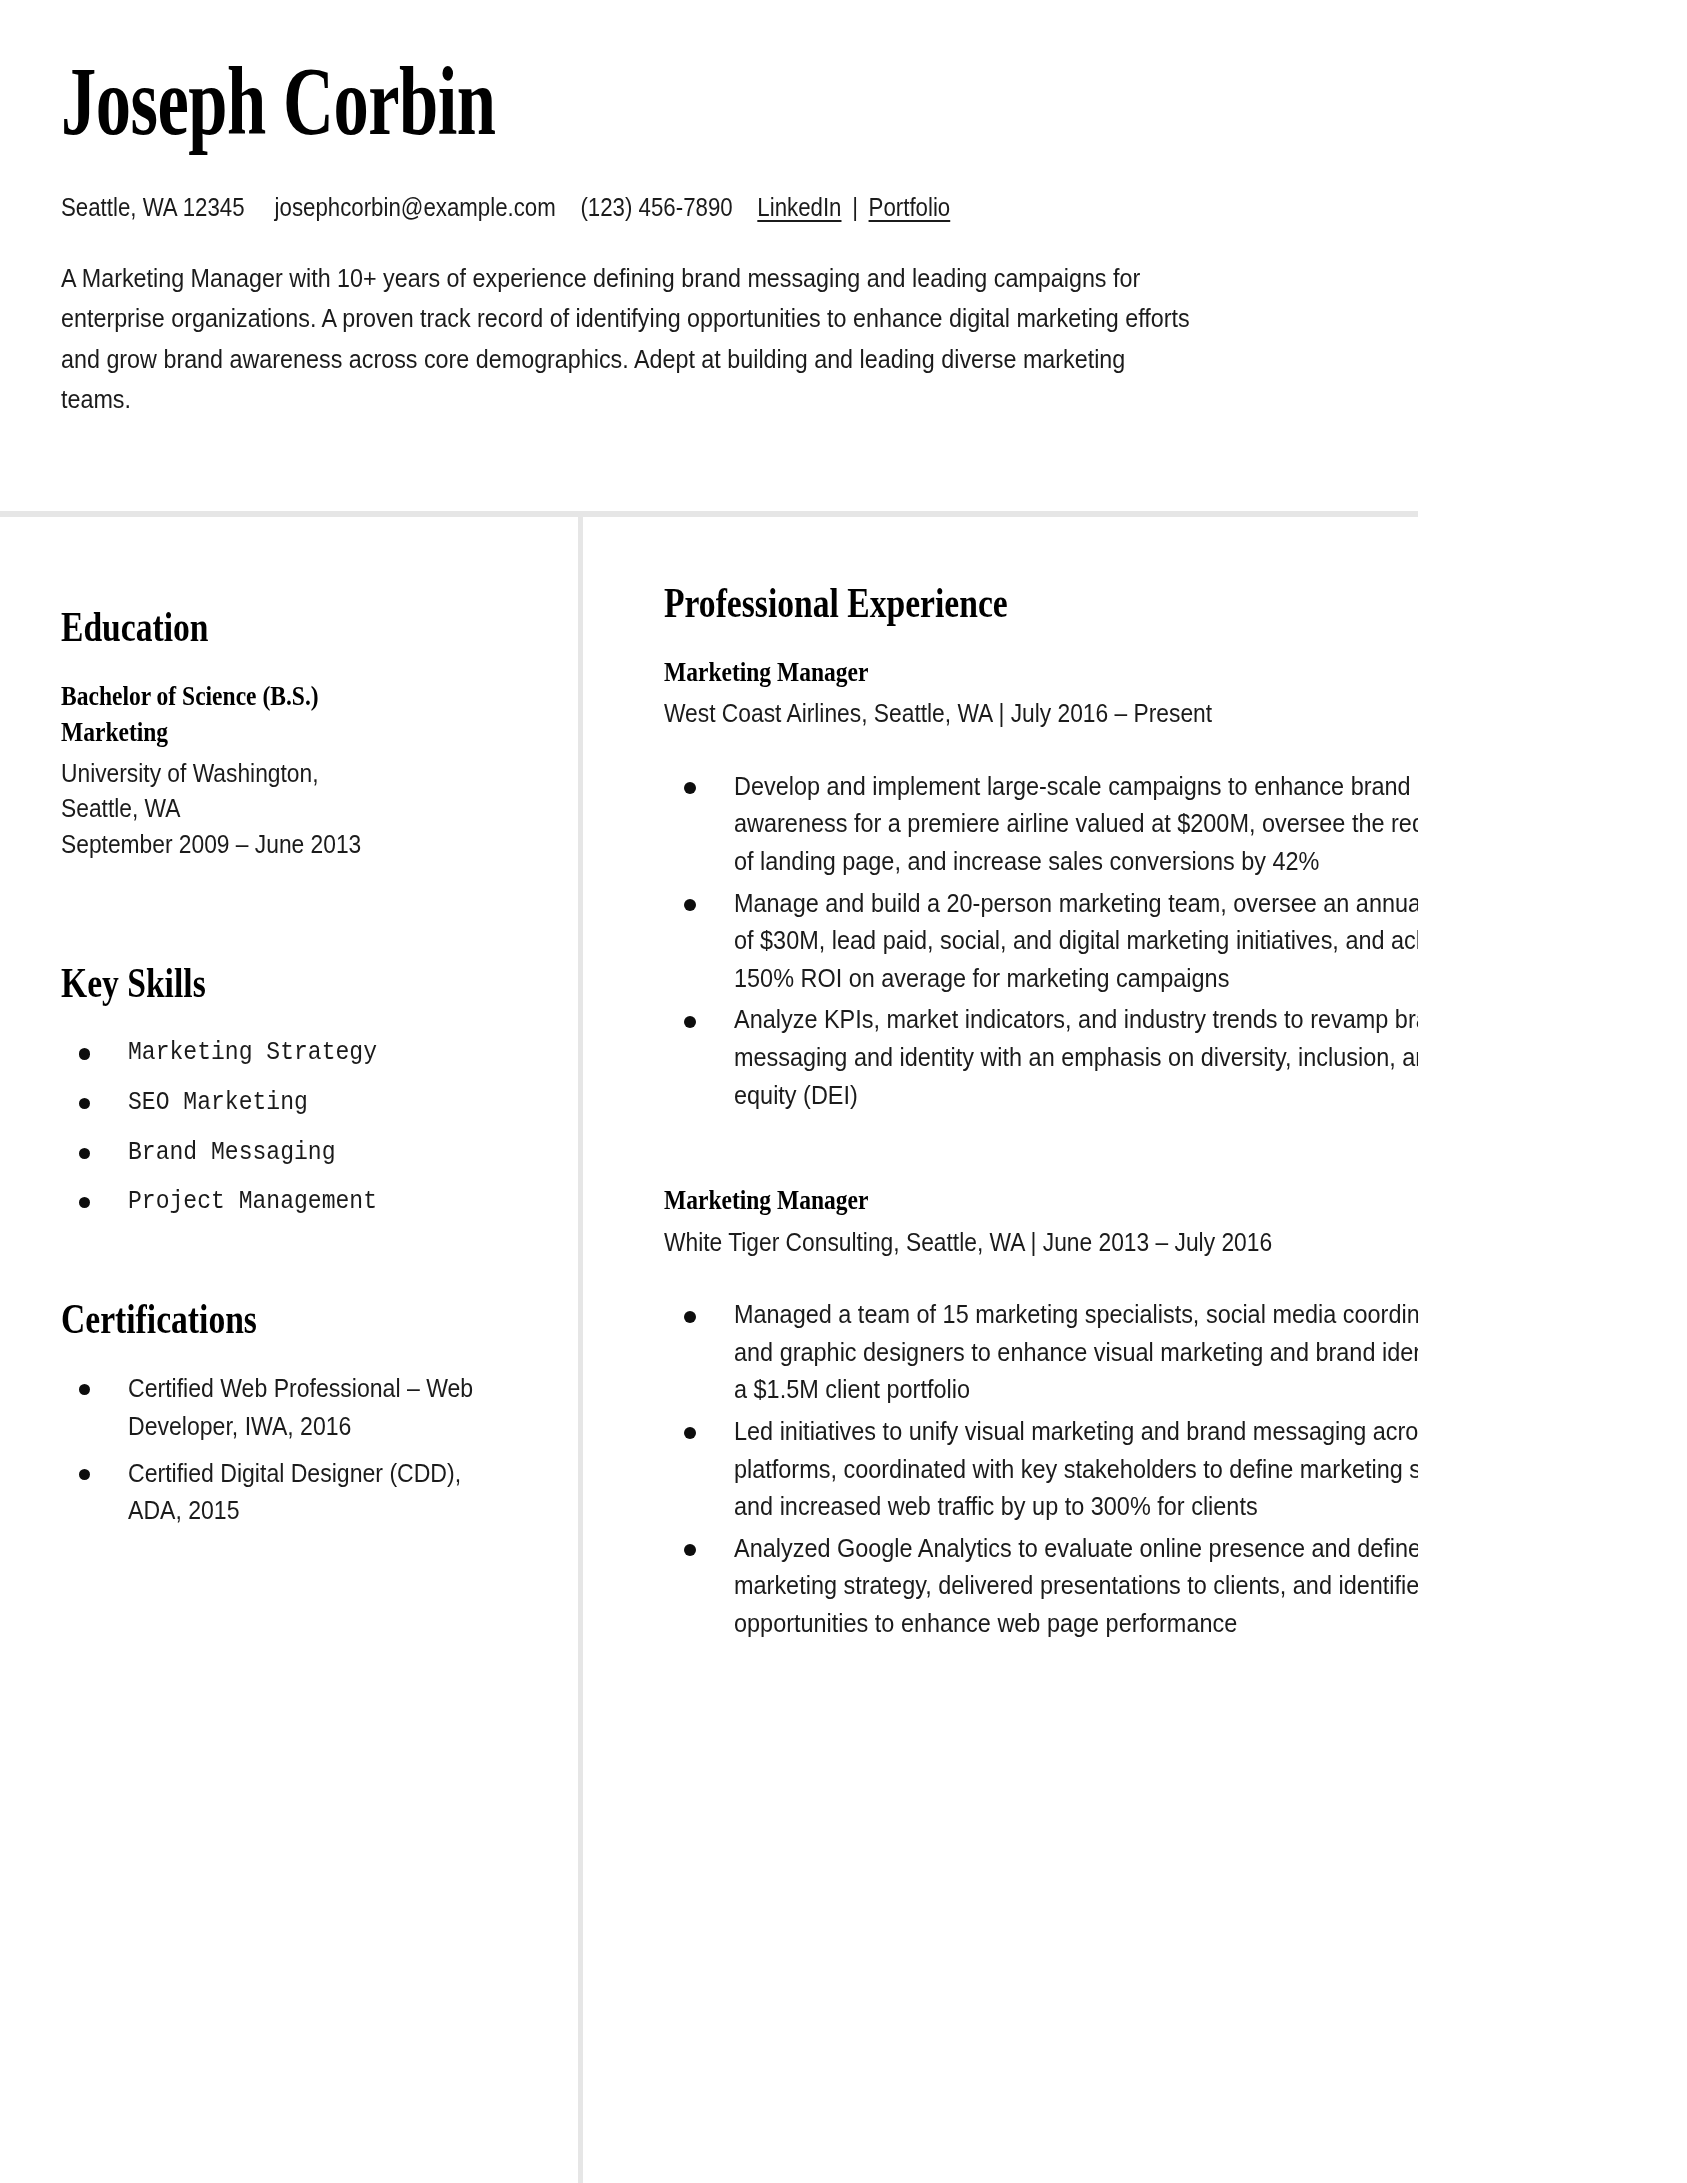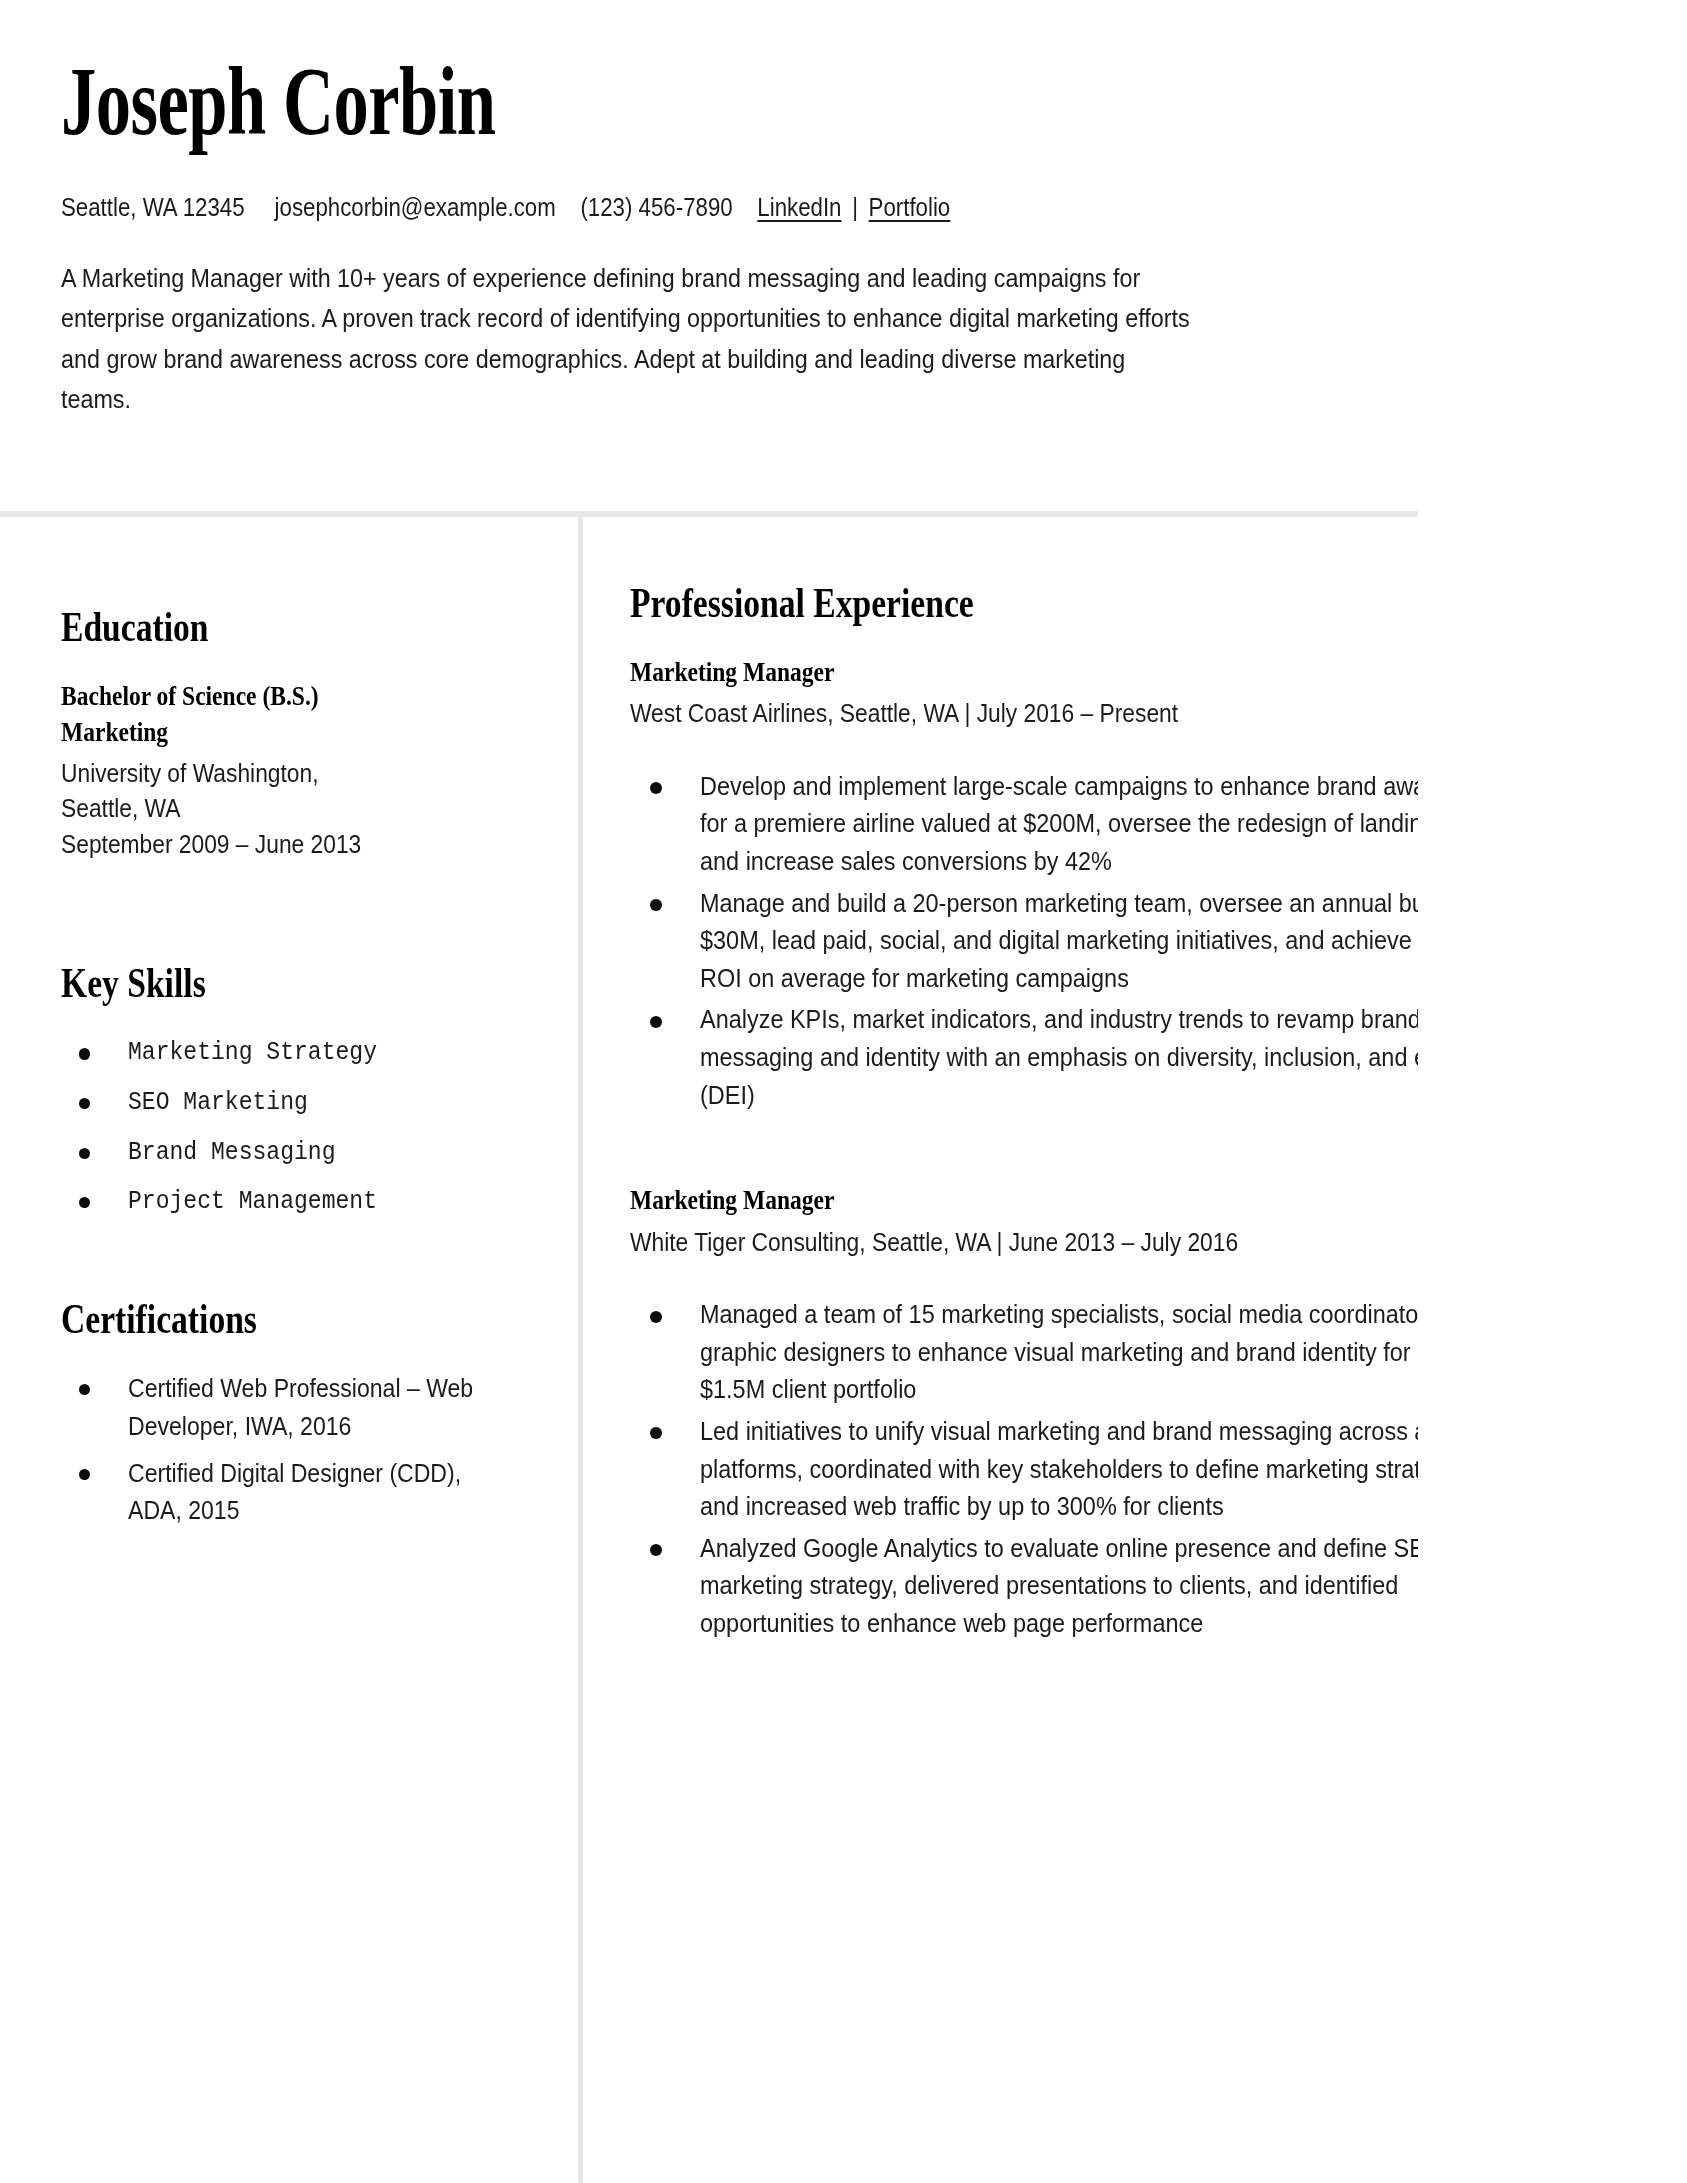--- a/index.html
+++ b/index.html
@@ -100,21 +100,21 @@
     display: flex;
   }
   .col-left {
     width: 578px;
     box-sizing: border-box;
     padding: 88px 40px 0 61px;
   }
   .col-right {
     width: 1109px;
     box-sizing: border-box;
-    padding: 64px 79px 0 52px;
+    padding: 64px 79px 0 86px;
   }
 
   .section { margin-bottom: 0; }
 
   h2.section-title {
     font-family: "Liberation Serif", "DejaVu Serif", serif;
     font-weight: 700;
     font-size: 42px;
     line-height: 1.05;
     margin: 0 0 29px 0;

